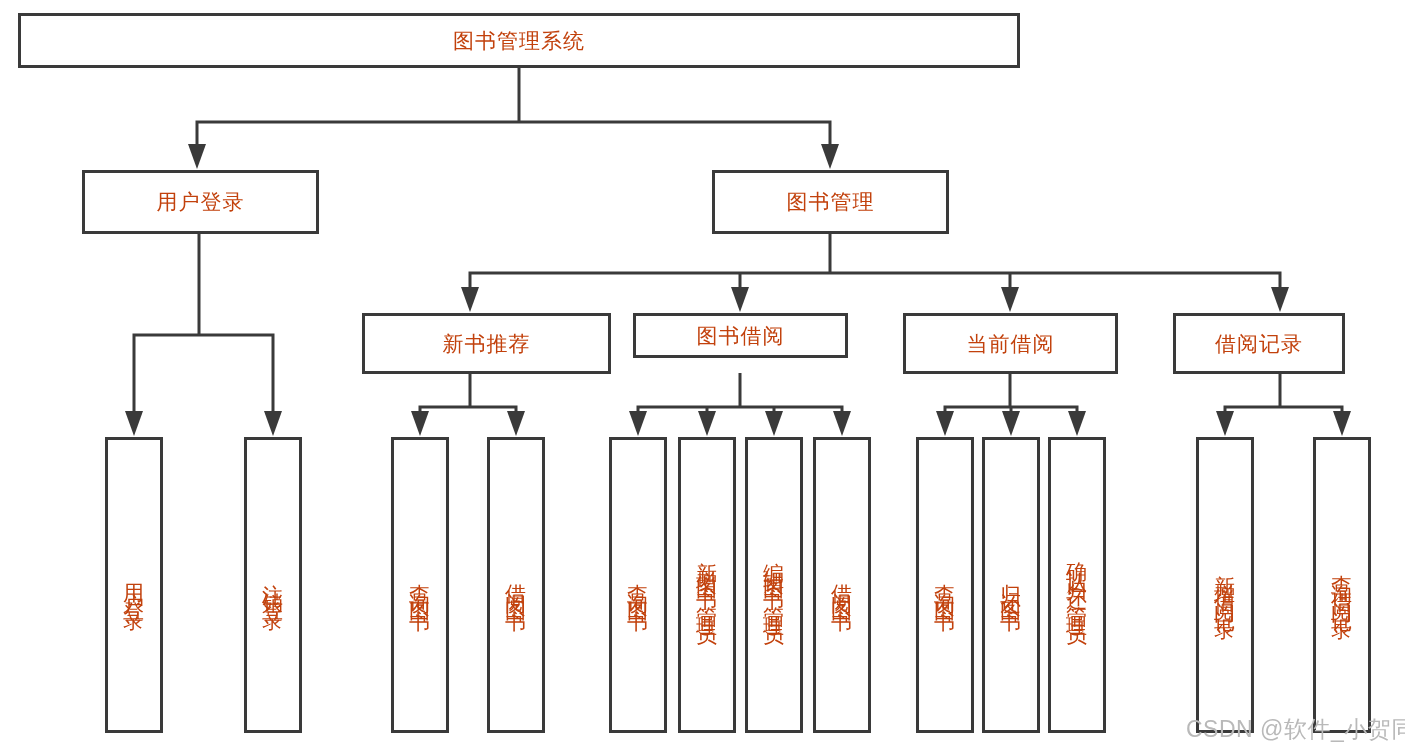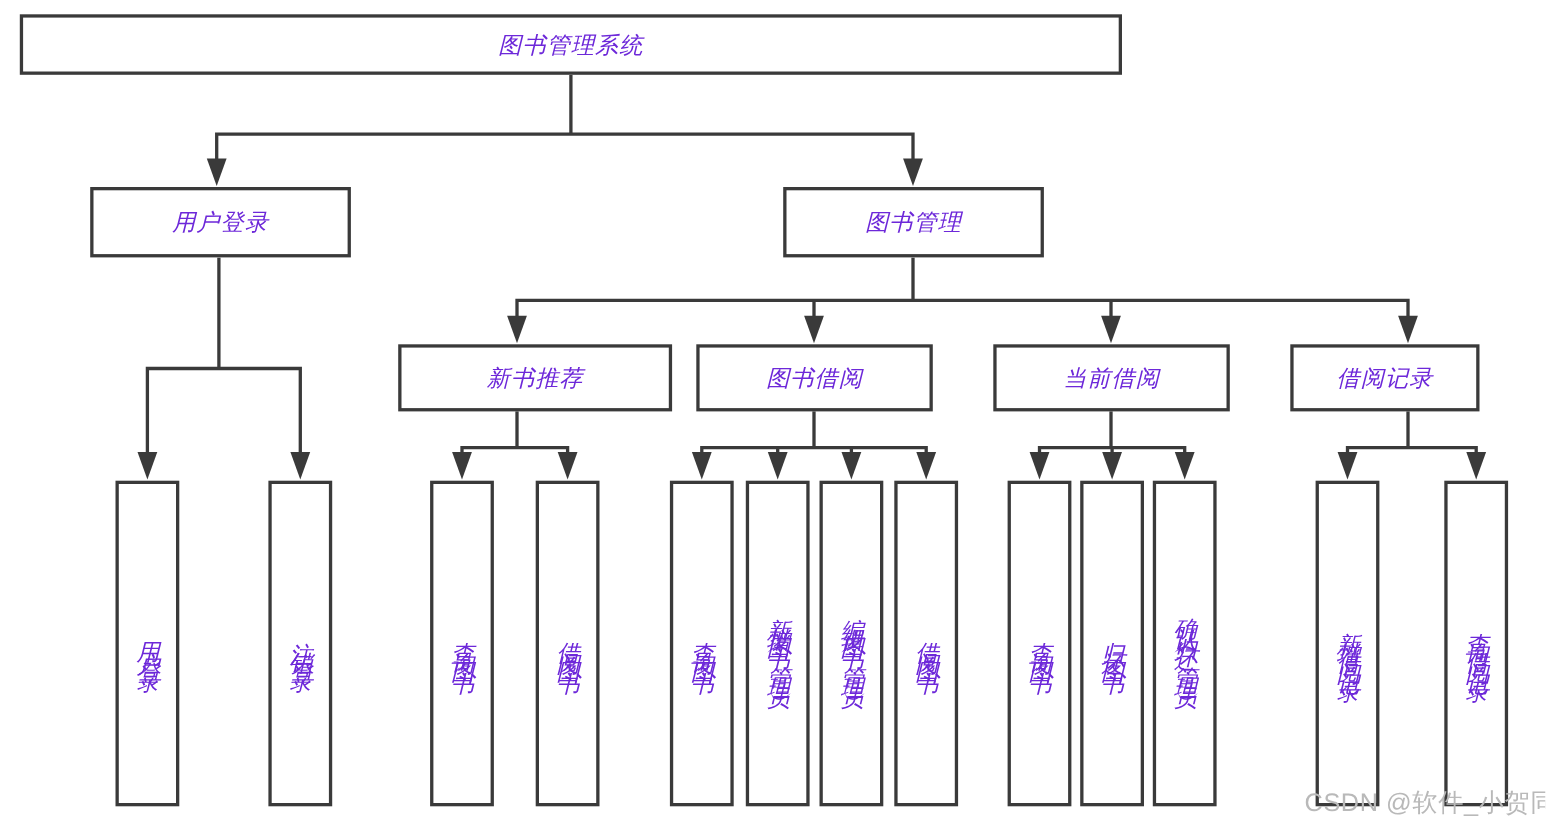--- a/index.html
+++ b/index.html
@@ -9,26 +9,25 @@
     position:relative;
     width:1405px; height:747px;
     background:#ffffff;
     overflow:hidden;
   }
   svg.wires { position:absolute; left:0; top:0; width:1405px; height:747px; }
   .node {
     position:absolute;
     background:#ffffff;
     border:3px solid #3a3a3a;
-    color:#6d28d9;
+    color:#c2410c;
     display:flex;
     align-items:center;
     justify-content:center;
     z-index:2;
-    font-style:italic;
   }
   .h { font-size:21px; letter-spacing:1px; }
   .v { width:58px; height:296px; top:437px; }
   .v .vtext {
     writing-mode:vertical-rl;
     text-orientation:mixed;
     font-size:21px;
     letter-spacing:9px;
     line-height:1;
     white-space:nowrap;
@@ -102,21 +101,21 @@
   <div class="node h" style="left:82px; top:170px; width:237px; height:64px;">
     <span>用户登录</span>
   </div>
   <div class="node h" style="left:712px; top:170px; width:237px; height:64px;">
     <span>图书管理</span>
   </div>
 
   <div class="node h" style="left:362px; top:313px; width:249px; height:61px;">
     <span>新书推荐</span>
   </div>
-  <div class="node h" style="left:633px; top:313px; width:215px; height:61px;">
+  <div class="node h" style="left:633px; top:313px; width:215px; height:45px;">
     <span>图书借阅</span>
   </div>
   <div class="node h" style="left:903px; top:313px; width:215px; height:61px;">
     <span>当前借阅</span>
   </div>
   <div class="node h" style="left:1173px; top:313px; width:172px; height:61px;">
     <span>借阅记录</span>
   </div>
 
   <div class="node v" style="left:105px;">

